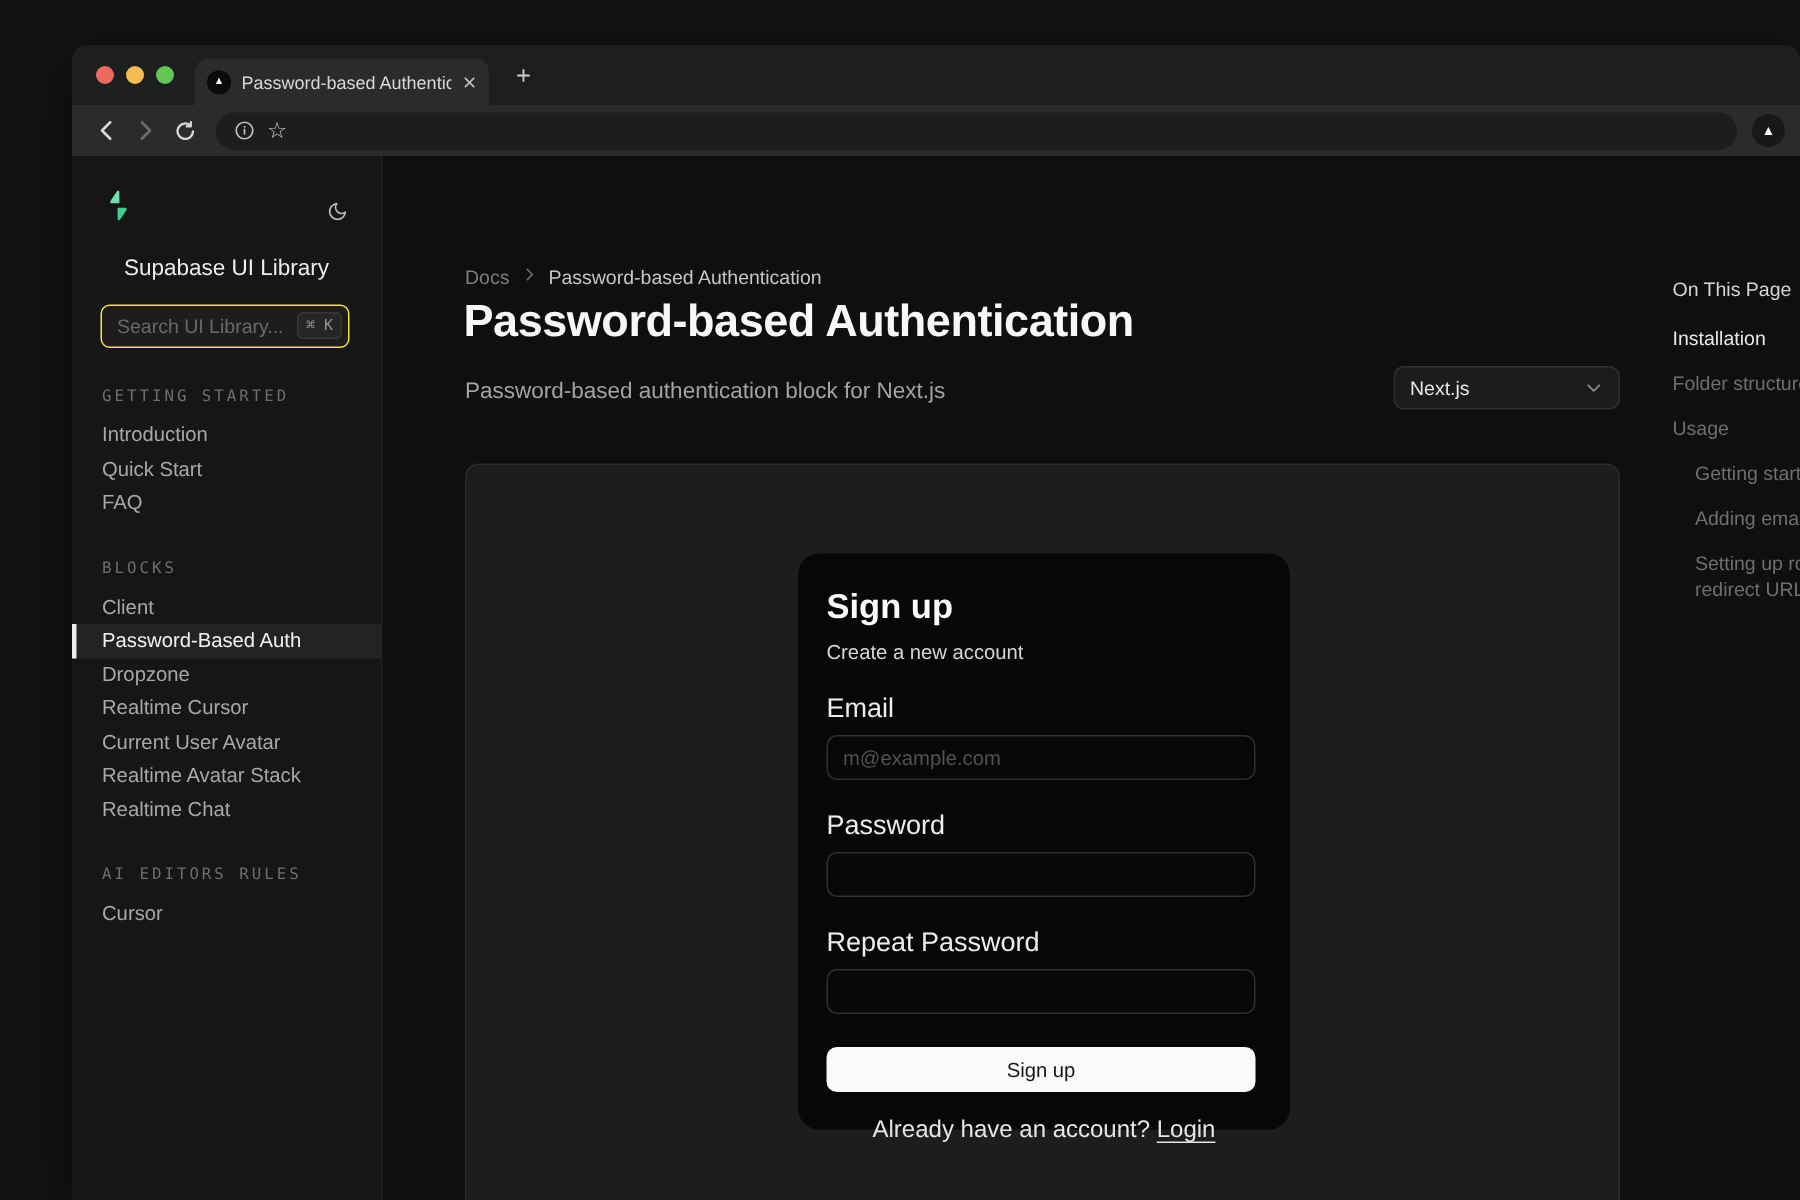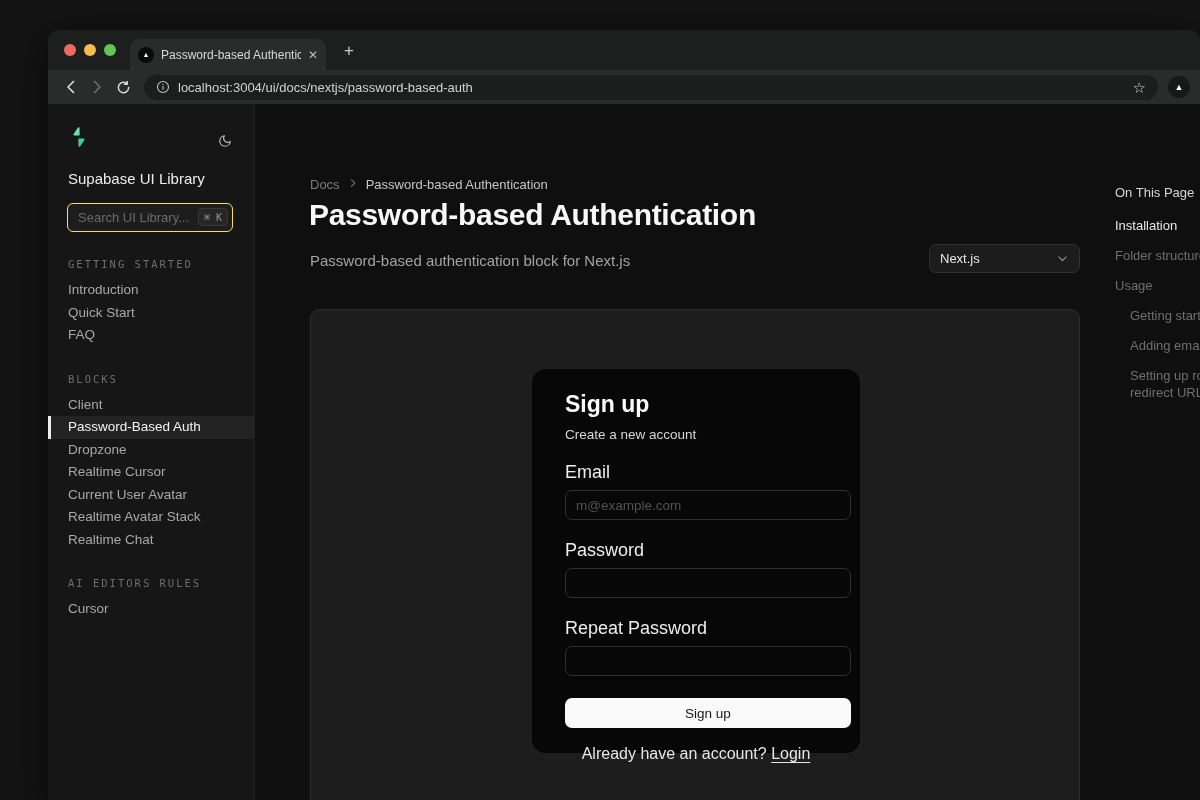--- a/index.html
+++ b/index.html
@@ -37,21 +37,21 @@
 
   
   .viewport { position:relative; height:696px; background:#0f0f0f; display:flex; }
 
   
   .sidebar { position:relative; width:207px; flex:0 0 207px; background:#161616;
     border-right:1px solid #232323; padding-top:22px; }
   .side-head { display:flex; align-items:flex-start; justify-content:space-between; padding:0 22px 0 20px; }
   .logo { width:22px; height:22px; }
   .moon { margin-top:8px; }
-  .side-title { padding:0 20px; margin-top:22px; font-size:15px; font-weight:500; color:#ededed; }
+  .side-title { padding:0 20px; margin-top:22px; font-size:15px; font-weight:500; color:#ededed;text-align:center; }
   .search { position:relative; margin:16px 20px 0 19px; }
   .search input { width:166px; height:29px; background:#1d1d1d; border:1px solid #fde047;
     border-radius:6px; color:#cfcfcf; font-size:13px; padding:0 42px 0 10px; outline:none;
     font-family:"Liberation Sans",sans-serif; }
   .search input::placeholder { color:#6a6a6a; }
   .kbd { position:absolute; right:6px; top:5px; height:18px; padding:0 5px; background:#262626;
     border:1px solid #383838; border-radius:4px; font-family:"DejaVu Sans Mono",monospace;
     font-size:10px; color:#969696; display:flex; align-items:center; }
   .nav-section { margin-top:26px; }
   .nav-header { padding:0 20px; font-family:"DejaVu Sans Mono",monospace; font-size:10.5px;
@@ -72,21 +72,21 @@
   .page-sub { position:absolute; left:55px; top:148px; font-size:15px; color:#a3a3a3; }
   .fw-select { position:absolute; left:674px; top:140px; width:151px; height:29px;
     background:#1c1c1c; border:1px solid #303030; border-radius:7px; display:flex;
     align-items:center; padding:0 10px; justify-content:space-between; }
   .fw-select span { font-size:13px; color:#e8e8e8; }
   .preview { position:absolute; left:55px; top:205px; width:770px; height:520px;
     background:#1d1d1d; border:1px solid #2b2b2b; border-radius:9px; }
 
   
   .card { position:absolute; left:221px; top:59px; width:328px; height:384px;
-    background:#070707; border-radius:14px; padding:22px 33px; }
+    background:#070707; border-radius:14px; padding:22px 19px; }
   .card-title { font-size:23px; font-weight:700; color:#fafafa; }
   .card-sub { margin-top:9px; font-size:13.5px; color:#d6d6d6; }
   .field { margin-top:20px; }
   .field label { display:block; font-size:18px; font-weight:500; color:#ededed; margin-bottom:7px; }
   .field input { width:286px; height:30px; background:transparent; border:1px solid #2f2f2f;
     border-radius:7px; padding:0 10px; color:#14b8a6; font-size:13.5px; outline:none;
     font-family:"Liberation Sans",sans-serif; }
   .field input::placeholder { color:#525252; }
   .submit { margin-top:22px; width:286px; height:30px; background:#fafafa; border:none;
     border-radius:7px; font-size:13.5px; font-weight:500; color:#171717; cursor:pointer;
@@ -134,21 +134,20 @@
     <div class="navbtn">
       <svg width="15" height="15" viewBox="0 0 16 16">
           <path d="M13.5 8a5.5 5.5 0 1 1-1.6-3.9M12 1.5v3h-3" stroke="#d9d9d9" stroke-width="1.6" fill="none" stroke-linecap="round" stroke-linejoin="round"></path>
         </svg>
     </div>
     <div class="urlbar">
       <svg width="14" height="14" viewBox="0 0 16 16">
           <circle cx="8" cy="8" r="6.3" stroke="#bdbdbd" stroke-width="1.3" fill="none"></circle>
           <path d="M8 7.2v3.4M8 5a.1.1 0 1 1 0 .2" stroke="#bdbdbd" stroke-width="1.3" stroke-linecap="round"></path>
         </svg>
-      <div class="url-text">localhost:3004/ui/docs/nextjs/password-based-auth</div>
       <div class="star">☆</div>
     </div>
     <div class="avatar">▲</div>
   </div>
 
   <div class="viewport">
 
     <div class="sidebar">
       <div class="side-head">
         <svg class="logo" viewBox="0 0 24 24">

